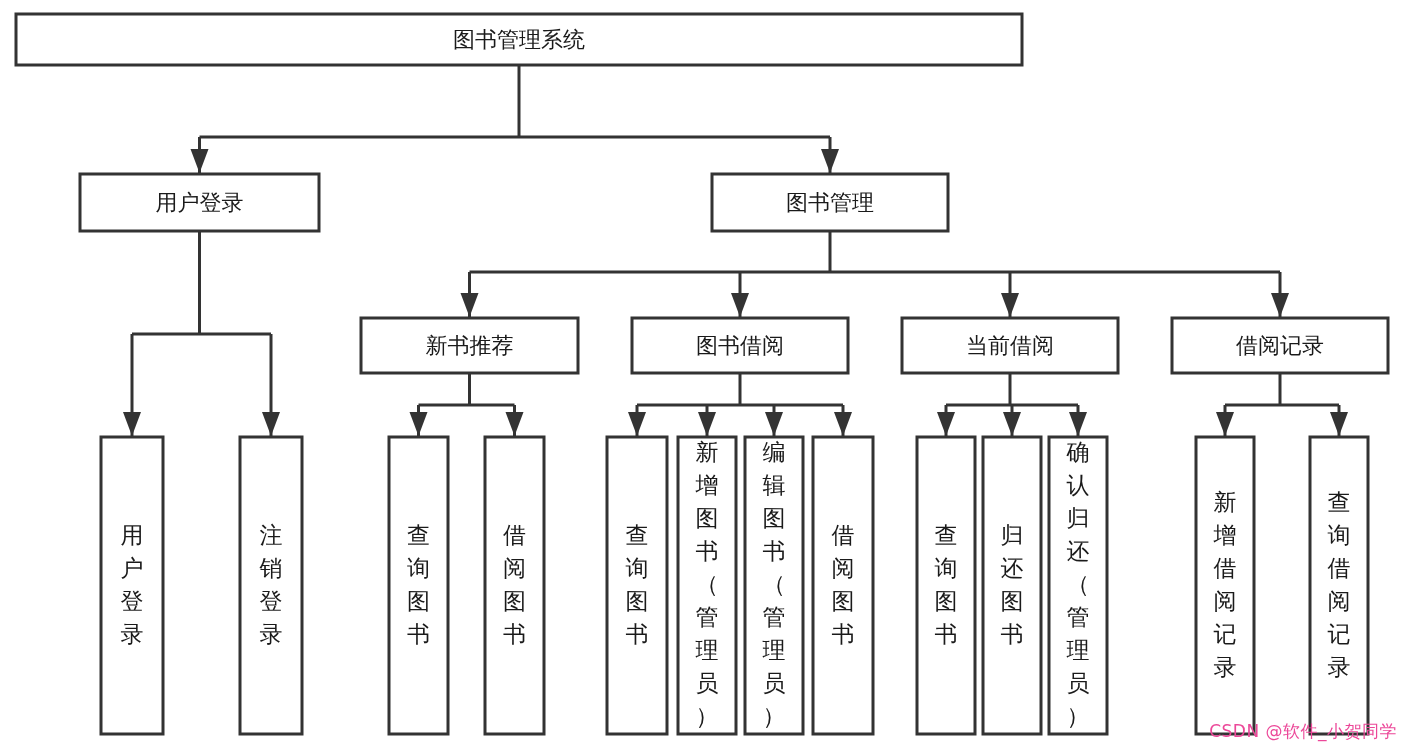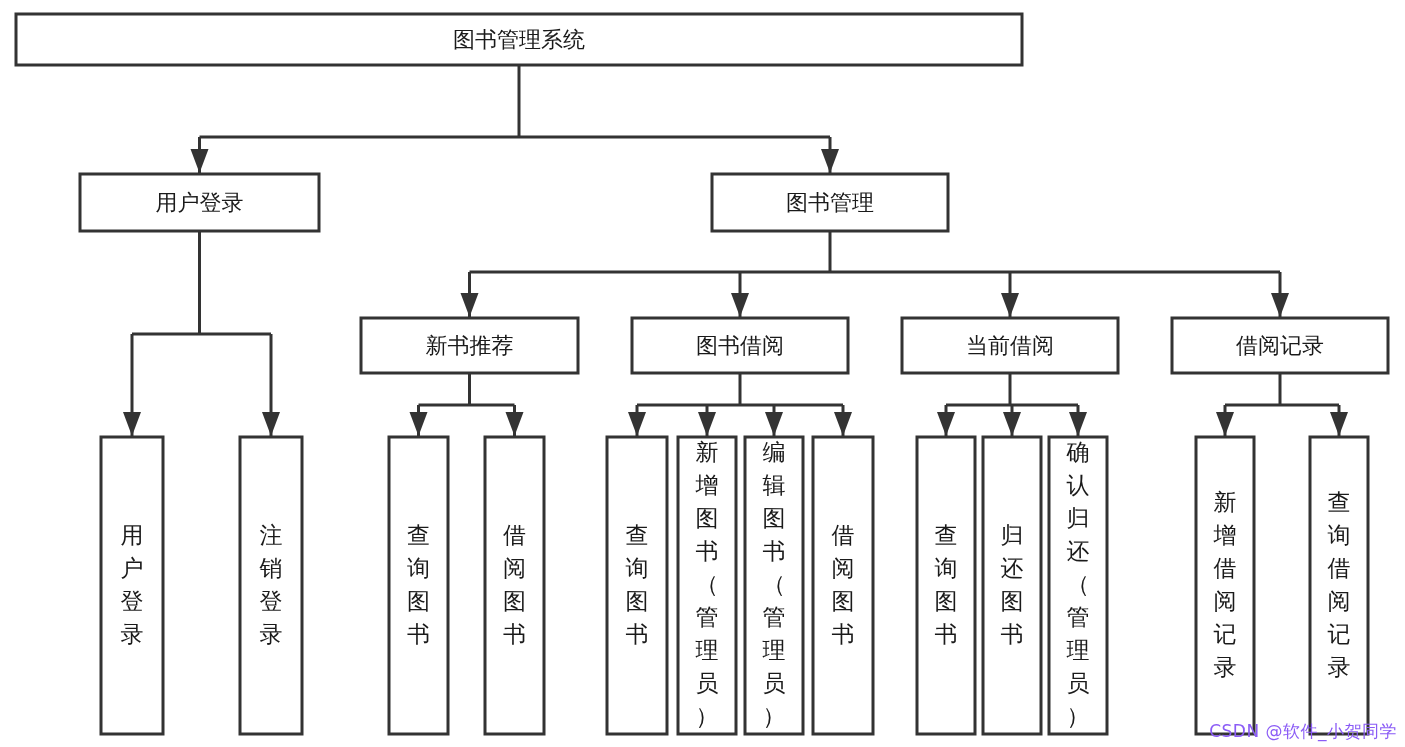--- a/index.html
+++ b/index.html
@@ -55,21 +55,21 @@
     font-size: 23px;
     fill: #1a1a1a;
     text-anchor: middle;
   }
   .watermark-text {
     position: absolute;
     right: 8px;
     bottom: 4px;
     font-family: "DejaVu Sans", "Liberation Sans", sans-serif;
     font-size: 17px;
-    color: #8b5cf6;
+    color: #ec4899;
     letter-spacing: 0.5px;
     white-space: nowrap;
     pointer-events: none;
   }
 </style>
 </head>
 <body>
 
 <div id="diagram-root">
   <svg id="tree-svg" viewBox="0 0 1405 747" xmlns="http://www.w3.org/2000/svg">

